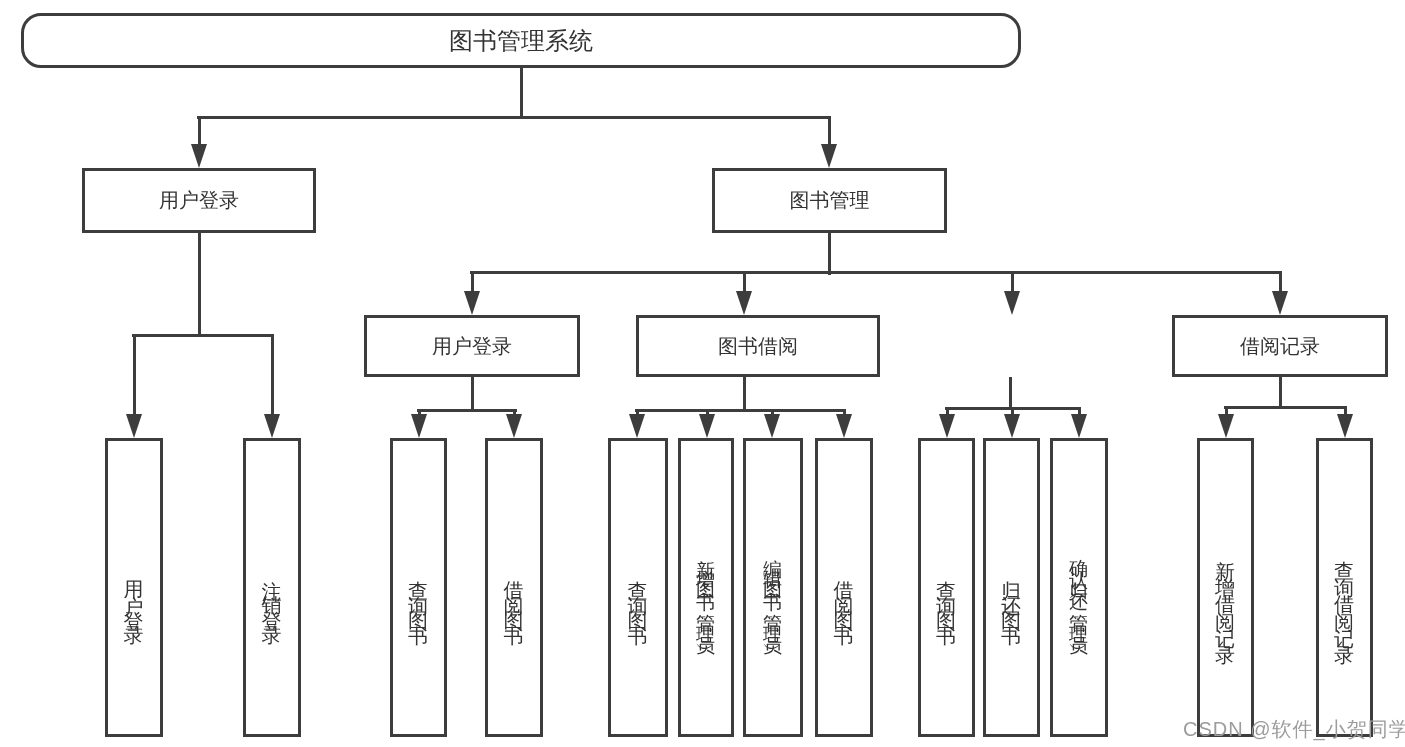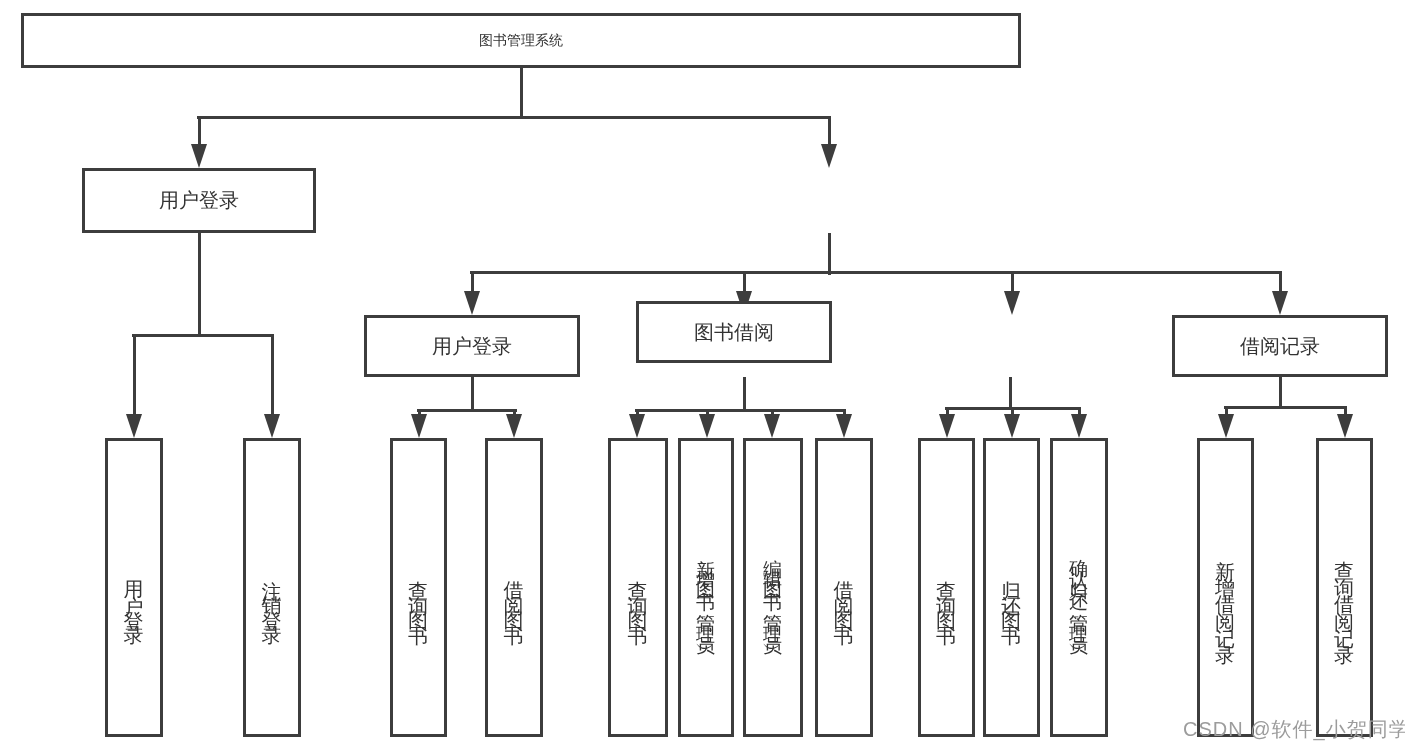--- a/index.html
+++ b/index.html
@@ -12,21 +12,21 @@
   body{font-family:"Liberation Sans","DejaVu Sans",sans-serif;}
   #stage{
     position:relative;width:1405px;height:747px;background:var(--bg);
     overflow:hidden;
   }
   .node{
     position:absolute;box-sizing:border-box;border:3px solid var(--line);
     background:#fff;display:flex;align-items:center;justify-content:center;
     color:var(--text);font-size:20px;
   }
-  .node.title{font-size:14px;}
+  .node.title{font-size:24px;border-radius:20px;}
   .vnode{
     position:absolute;box-sizing:border-box;border:3px solid var(--line);
     background:#fff;display:flex;align-items:center;justify-content:center;
     color:var(--text);font-size:20px;
   }
   .vtext{
     writing-mode:vertical-rl;text-orientation:mixed;
     white-space:nowrap;line-height:1;
   }
   .v4{letter-spacing:15px;padding-top:15px;}
@@ -56,20 +56,23 @@
   <div class="vl" style="left:520px;top:68px;height:50px;"></div>
   <div class="hl" style="left:197px;top:116px;width:634px;"></div>
   <div class="vl" style="left:198px;top:116px;height:30px;"></div>
   <div class="arrow" style="left:191px;top:144px;"></div>
   <div class="vl" style="left:828px;top:116px;height:30px;"></div>
   <div class="arrow" style="left:821px;top:144px;"></div>
 
   <div class="node" style="left:82px;top:168px;width:234px;height:65px;">
     <span>用户登录</span>
   </div>
+  <div class="node" style="left:712px;top:168px;width:235px;height:65px;">
+    <span>图书管理</span>
+  </div>
 
   <div class="vl" style="left:198px;top:233px;height:103px;"></div>
   <div class="hl" style="left:132px;top:334px;width:142px;"></div>
   <div class="vl" style="left:133px;top:334px;height:82px;"></div>
   <div class="arrow" style="left:126px;top:414px;"></div>
   <div class="vl" style="left:271px;top:334px;height:82px;"></div>
   <div class="arrow" style="left:264px;top:414px;"></div>
 
   <div class="vl" style="left:828px;top:233px;height:42px;"></div>
   <div class="hl" style="left:470px;top:271px;width:812px;"></div>
@@ -78,21 +81,21 @@
   <div class="vl" style="left:743px;top:271px;height:22px;"></div>
   <div class="arrow" style="left:736px;top:291px;"></div>
   <div class="vl" style="left:1011px;top:271px;height:22px;"></div>
   <div class="arrow" style="left:1004px;top:291px;"></div>
   <div class="vl" style="left:1279px;top:271px;height:22px;"></div>
   <div class="arrow" style="left:1272px;top:291px;"></div>
 
   <div class="node" style="left:364px;top:315px;width:216px;height:62px;">
     <span>用户登录</span>
   </div>
-  <div class="node" style="left:636px;top:301px;width:196px;height:62px;">
+  <div class="node" style="left:636px;top:315px;width:244px;height:62px;">
     <span>图书借阅</span>
   </div>
   <div class="node" style="left:1172px;top:315px;width:216px;height:62px;">
     <span>借阅记录</span>
   </div>
 
   <div class="vl" style="left:471px;top:377px;height:35px;"></div>
   <div class="hl" style="left:417px;top:409px;width:100px;"></div>
   <div class="vl" style="left:418px;top:409px;height:8px;"></div>
   <div class="arrow" style="left:411px;top:414px;"></div>

